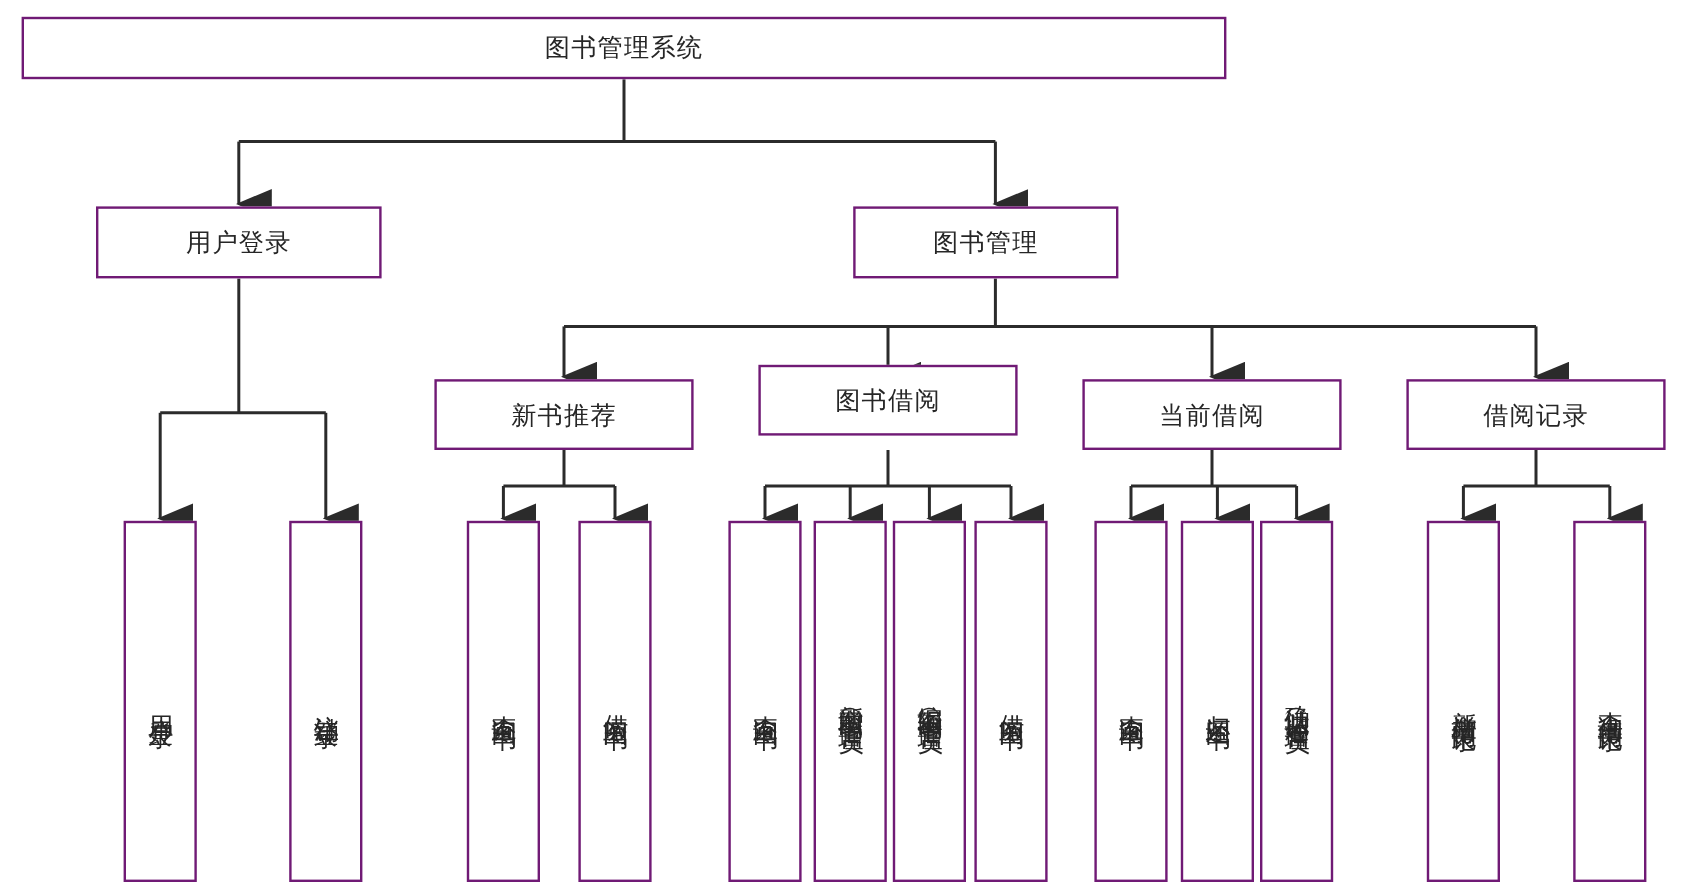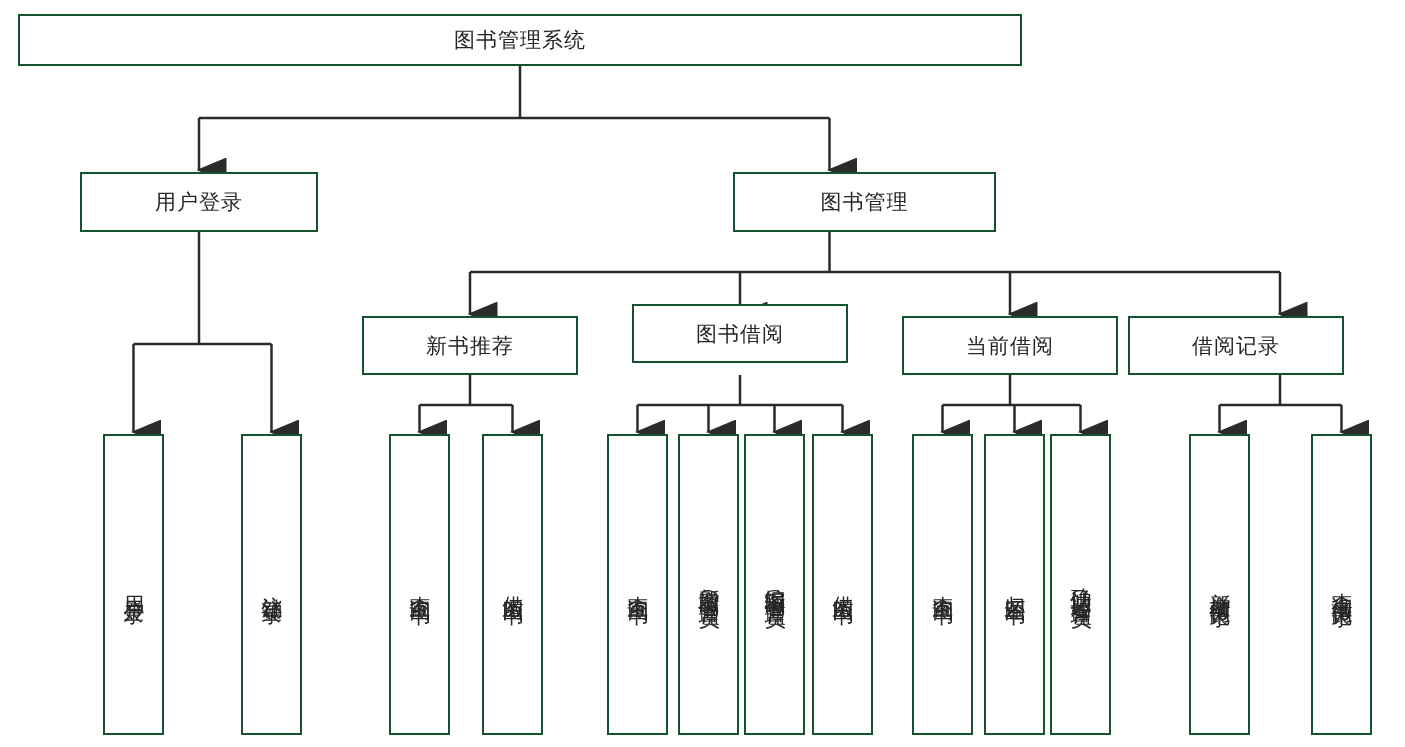--- a/index.html
+++ b/index.html
@@ -23,21 +23,21 @@
     position: absolute;
     left: 0;
     top: 0;
     width: 1405px;
     height: 747px;
     pointer-events: none;
   }
   .node {
     position: absolute;
     box-sizing: border-box;
-    border: 2px solid #14532d;
+    border: 2px solid #701a75;
     background: #ffffff;
     display: flex;
     align-items: center;
     justify-content: center;
     color: #262626;
   }
   .node.horiz {
     font-size: 21px;
     letter-spacing: 1px;
   }
@@ -116,33 +116,33 @@
   </svg>
 
   <div class="node horiz" id="node-root" style="left: 18px; top: 14px; width: 1004px; height: 52px;">
     <span>图书管理系统</span>
   </div>
 
   <div id="nodes-layer">
       <div class="node horiz" id="n-user-login" style="left: 80px; top: 172px; width: 238px; height: 60px;">
         <span class="">用户登录</span>
       </div>
-      <div class="node horiz" id="n-book-manage" style="left: 733px; top: 172px; width: 263px; height: 60px;">
+      <div class="node horiz" id="n-book-manage" style="left: 711px; top: 172px; width: 221px; height: 60px;">
         <span class="">图书管理</span>
       </div>
       <div class="node horiz" id="n-new-book-rec" style="left: 362px; top: 316px; width: 216px; height: 59px;">
         <span class="">新书推荐</span>
       </div>
       <div class="node horiz" id="n-book-borrow" style="left: 632px; top: 304px; width: 216px; height: 59px;">
         <span class="">图书借阅</span>
       </div>
       <div class="node horiz" id="n-current-borrow" style="left: 902px; top: 316px; width: 216px; height: 59px; justify-content: center;">
         <span class="">当前借阅</span>
       </div>
-      <div class="node horiz" id="n-borrow-record" style="left: 1128px; top: 316px; width: 216px; height: 59px;">
+      <div class="node horiz" id="n-borrow-record" style="left: 1172px; top: 316px; width: 216px; height: 59px;">
         <span class="">借阅记录</span>
       </div>
       <div class="node vert" id="n-leaf-user-login" style="left: 103px; top: 434px; width: 61px; height: 301px;">
         <span class="vlabel">用户登录</span>
       </div>
       <div class="node vert" id="n-leaf-logout" style="left: 241px; top: 434px; width: 61px; height: 301px;">
         <span class="vlabel">注销登录</span>
       </div>
       <div class="node vert" id="n-leaf-rec-query-book" style="left: 389px; top: 434px; width: 61px; height: 301px;">
         <span class="vlabel">查询图书</span>

